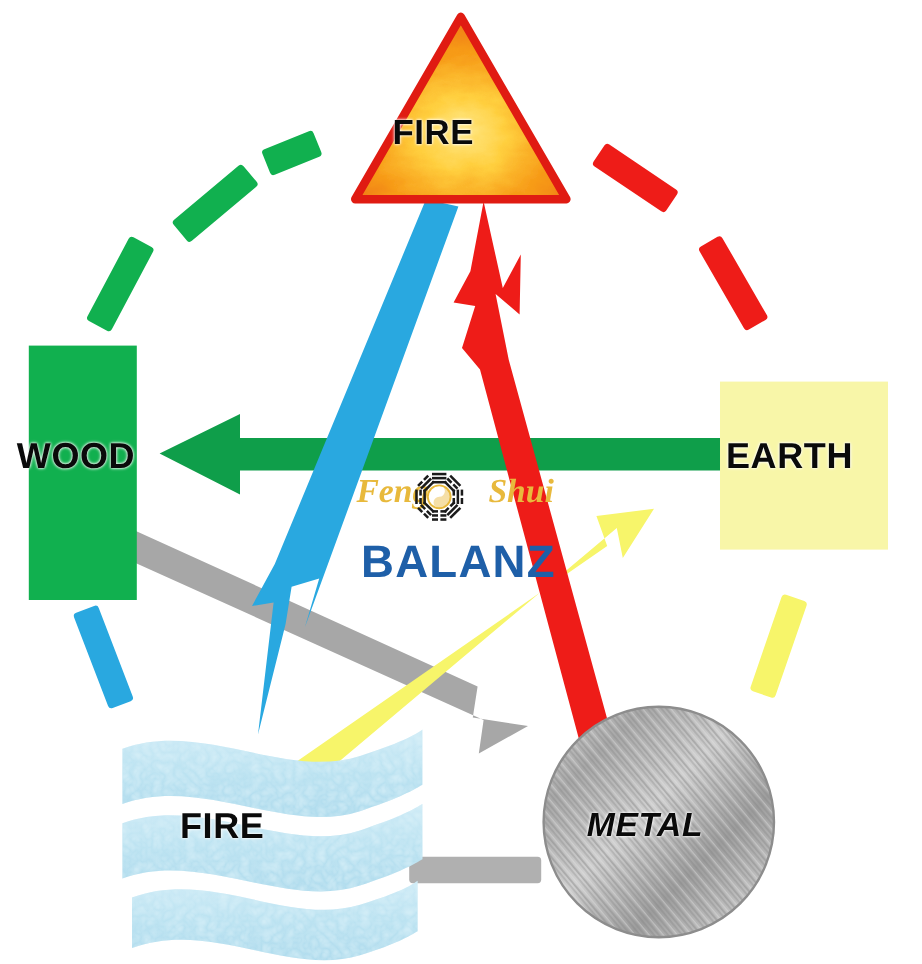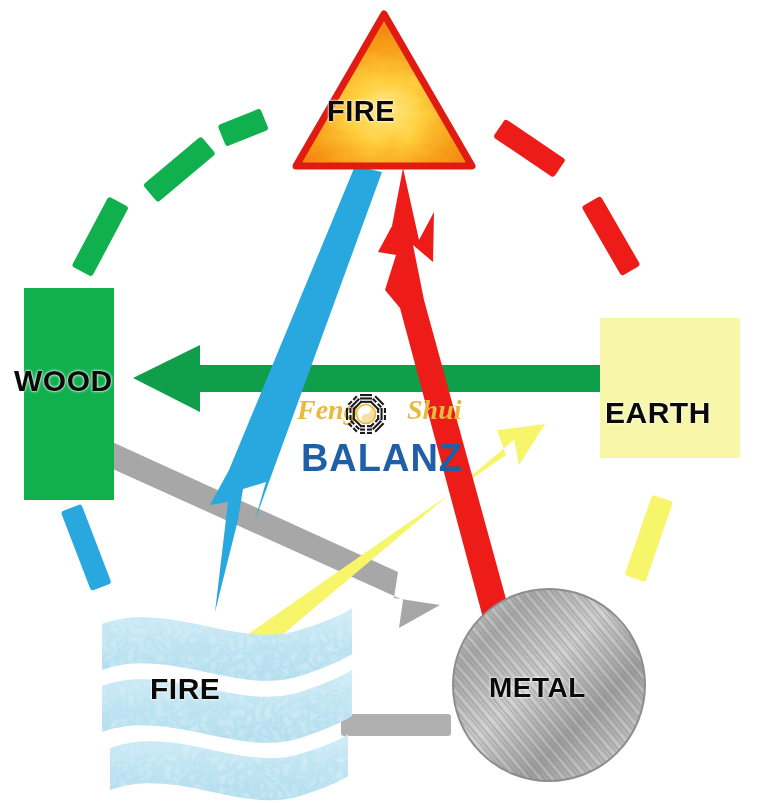--- a/index.html
+++ b/index.html
@@ -9,38 +9,38 @@
   #svgroot{position:absolute;left:0;top:0;width:768px;height:803px;}
 
   .el-label{
     position:absolute;color:#0a0a0a;font-weight:bold;
     font-family:"Liberation Sans",sans-serif;
     letter-spacing:.5px;white-space:nowrap;
     text-shadow:0 0 2px #fff,0 0 3px #fff;
   }
   #lbl-fire {left:327px;top:95px;font-size:29px;}
   #lbl-wood {left:14px;top:364px;font-size:30px;}
-  #lbl-earth{left:605px;top:364px;font-size:30px;margin-top:32px;}
+  #lbl-earth{left:605px;top:364px;font-size:30px;}
   #lbl-water{left:150px;top:672px;font-size:30px;}
-  #lbl-metal{left:489px;top:672px;font-size:28px;}
+  #lbl-metal{left:489px;top:672px;font-size:28px;font-style:italic;}
 
   #logo{position:absolute;left:287px;top:392px;width:190px;height:92px;
         text-align:center;}
   .logo-row1{position:relative;height:46px;}
   .fs-word{
     position:absolute;top:2px;
     font-family:"Liberation Serif",serif;font-style:italic;font-weight:bold;
     font-size:28px;color:#e8b93c;letter-spacing:0px;
   }
   #fs-feng{left:10px;}
   #fs-shui{left:120px;}
   #bagua{position:absolute;left:55px;top:-2px;width:48px;height:48px;}
   .logo-row2{
     font-size:38px;font-weight:bold;color:#1e5fa8;letter-spacing:1px;
-    line-height:40px;font-family:"Liberation Sans",sans-serif;
+    line-height:40px;font-family:"Liberation Sans",sans-serif;margin-top:11px;
   }
 </style>
 </head>
 <body>
 
 <div id="stage">
 
   <svg id="svgroot" viewBox="0 0 768 803">
     <defs>
 

